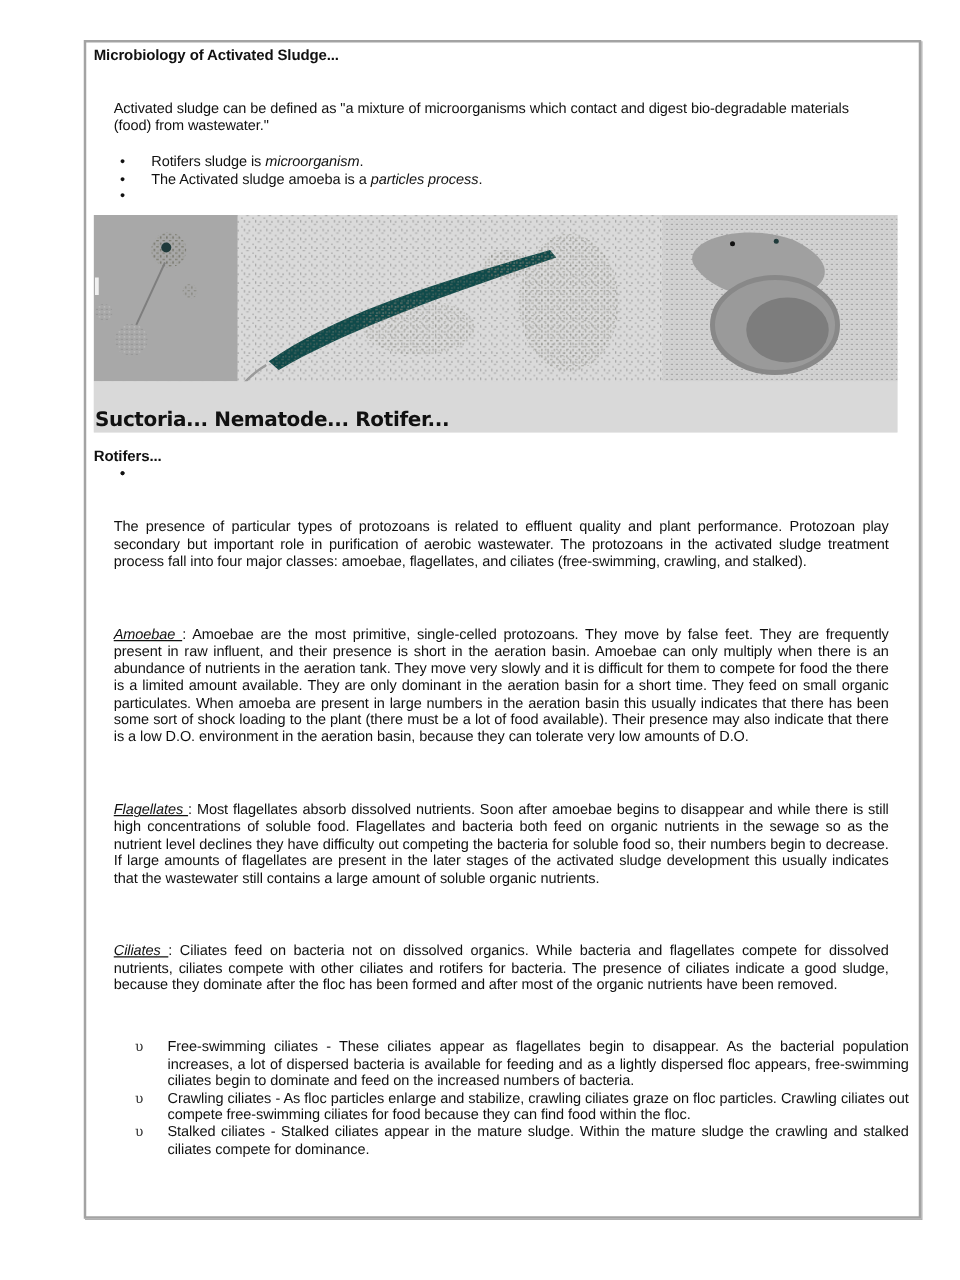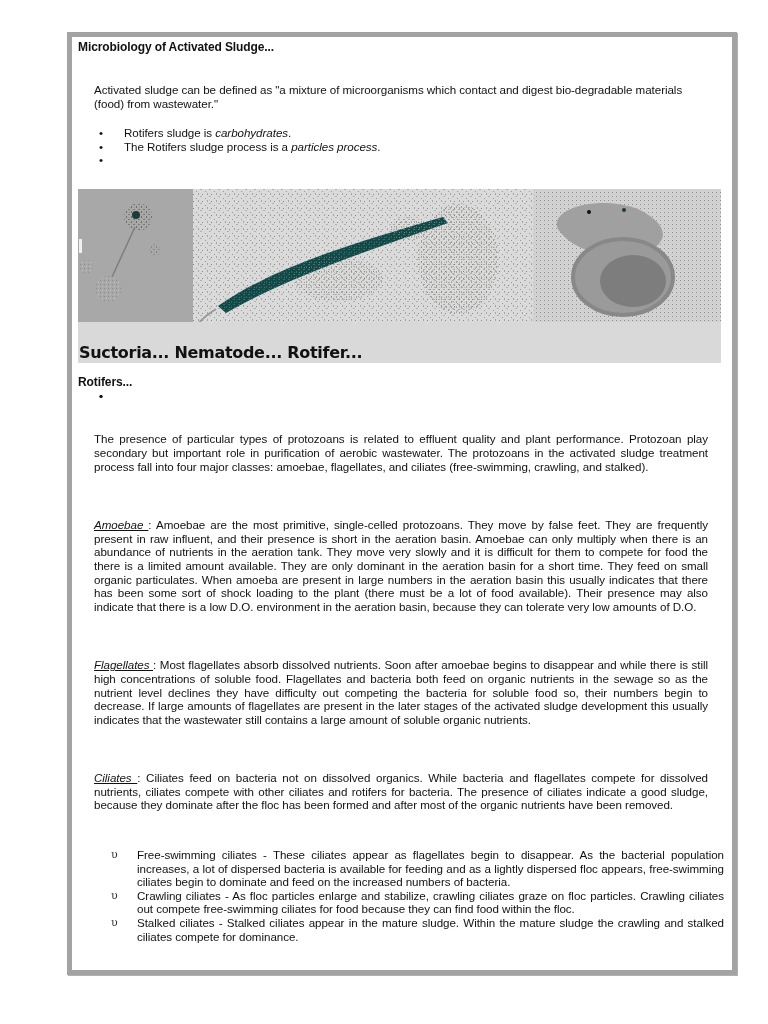--- a/index.html
+++ b/index.html
@@ -1,53 +1,53 @@
 <!DOCTYPE html>
 <html><head>
 <meta charset="utf-8">
 <style>
   html, body { margin:0; padding:0; background:#ffffff; }
   body { width:768px; height:1024px; position:relative; overflow:hidden;
          font-family:"Liberation Sans", sans-serif; color:#111; }
   .page { position:absolute; left:67px; top:32px; width:670px; height:943px;
-          border:5px solid #a3a3a3; box-shadow:1px 1px 0 #b0b0b0; box-sizing:border-box; background:#fff; }
+          border:2px solid #a3a3a3; box-shadow:1px 1px 0 #b0b0b0; box-sizing:border-box; background:#fff; }
   .inner { position:absolute; left:6px; right:8px; top:3px; }
   .h { font-weight:bold; font-size:12px; line-height:14px; margin:0; letter-spacing:-0.1px; }
   p { font-size:11.6px; line-height:13.6px; margin:16px; letter-spacing:-0.05px; }
   .just { text-align:justify; }
   ul.dot { margin:0; padding:0; list-style:none; }
   ul.dot li { position:relative; padding-left:46px; font-size:11.6px; line-height:13.6px; letter-spacing:-0.05px; }
   ul.dot li .mk { position:absolute; left:21px; top:0; }
   ul.nu { margin:0; padding:0; list-style:none; }
   ul.nu li { position:relative; padding-left:59px; padding-right:0; font-size:11.6px; line-height:13.6px; text-align:justify; letter-spacing:-0.05px; }
   ul.nu li .mk { position:absolute; left:33px; top:0; font-family:"DejaVu Serif", serif; font-size:11px; color:#333; }
   .lab { font-style:italic; text-decoration:underline; }
-  .banner { position:relative; width:643px; height:174px; background:#d9d9d9; margin-top:16px; }
+  .banner { position:relative; width:643px; height:174px; background:#d9d9d9; margin-top:2px; }
   .banner svg { position:absolute; left:0; top:0; }
   .caption { position:absolute; left:1px; bottom:1px; font-family:"DejaVu Sans", sans-serif; font-weight:bold;
              font-size:16px; line-height:18px; color:#111; letter-spacing:-0.3px; }
 </style>
 </head>
 <body>
 
 <div class="page">
   <div class="inner">
 
     <h1 class="h">Microbiology of Activated Sludge...</h1>
     <div style="height:13px"></div>
     <p>Activated sludge can be defined as "a mixture of microorganisms which contact and digest bio-degradable materials (food) from wastewater."</p>
 
     <ul class="dot">
       <li>
         <span class="mk">•</span>
-        <span>Rotifers sludge is </span><i>carbohydrates</i><span>.</span>
+        <span>Rotifers sludge is </span><i>microorganism</i><span>.</span>
       </li>
       <li>
         <span class="mk">•</span>
-        <span>The Rotifers sludge process is a </span><i>particles process</i><span>.</span>
+        <span>The Activated sludge amoeba is a </span><i>particles process</i><span>.</span>
       </li>
       <li>
         <span class="mk">•</span>
       </li>
     </ul>
 
     <div style="height:20px"></div>
 
     <div class="banner">
       <svg width="643" height="174" viewBox="0 0 643 174" xmlns="http://www.w3.org/2000/svg">

